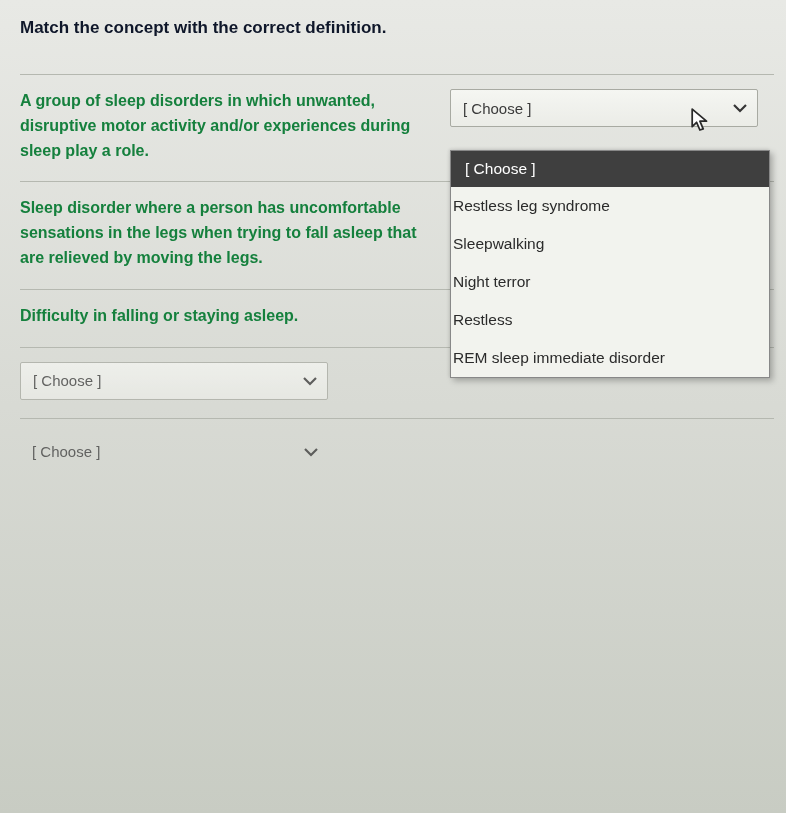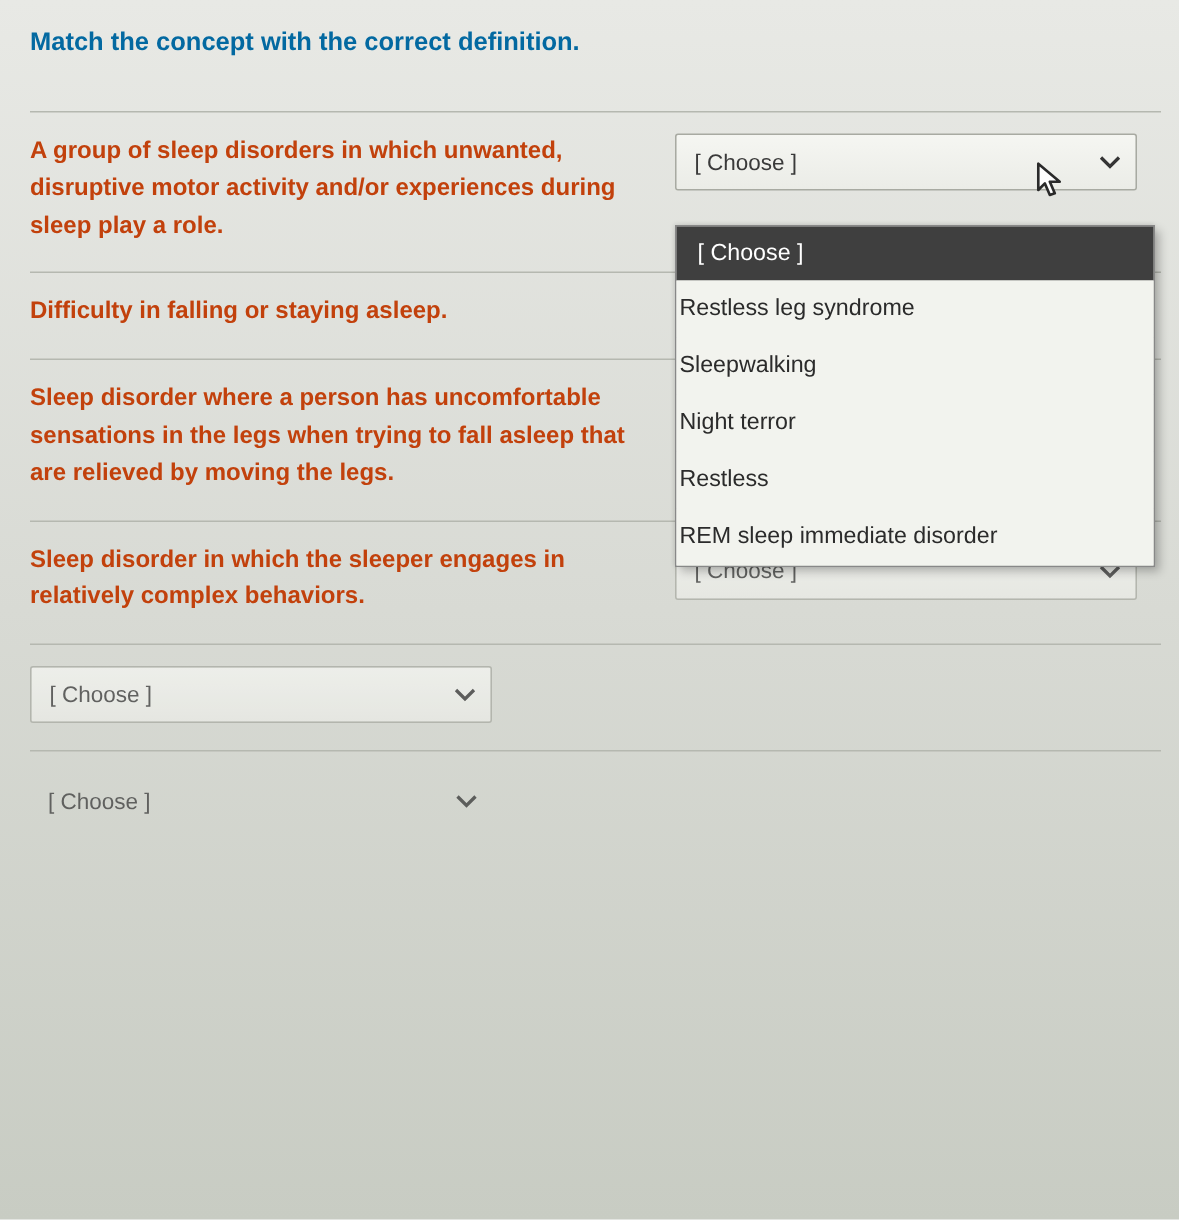--- a/index.html
+++ b/index.html
@@ -10,36 +10,36 @@
     height: 813px;
     overflow: hidden;
     position: relative;
   }
   .container {
     padding: 18px 12px 0 20px;
   }
   .instruction {
     font-size: 17px;
     font-weight: 700;
-    color: #0369a1;
+    color: #0f172a;
     margin-bottom: 36px;
   }
   .row {
     display: flex;
     align-items: flex-start;
     border-top: 1px solid #b5b8b0;
     padding: 14px 0 18px 0;
     position: relative;
   }
   .row:first-of-type { border-top: 1px solid #b5b8b0; }
   .definition {
     flex: 0 0 430px;
     font-size: 16px;
     font-weight: 600;
-    color: #c2410c;
+    color: #15803d;
     line-height: 1.55;
     padding-right: 14px;
   }
   .select-wrap {
     flex: 1;
     position: relative;
   }
   .select-box {
     width: 308px;
     height: 38px;
@@ -110,42 +110,29 @@
         <span class="chevron">
           <svg viewBox="0 0 14 10">
               <path d="M1 2 L7 8 L13 2" fill="none" stroke="#353535" stroke-width="2.2"></path>
             </svg>
         </span>
       </div>
     </div>
   </div>
 
   <div class="row">
-    <div class="definition">Difficulty in falling or staying asleep.</div>
-    <div class="select-wrap"></div>
-  </div>
-
-  <div class="row">
     <div class="definition">Sleep disorder where a person has uncomfortable sensations in the legs when trying to fall asleep that are relieved by moving the legs.</div>
     <div class="select-wrap"></div>
   </div>
 
   <div class="row">
-    <div class="definition">Sleep disorder in which the sleeper engages in relatively complex behaviors.</div>
-    <div class="select-wrap">
-      <div class="select-box faded">
-        <span>[ Choose ]</span>
-        <span class="chevron">
-          <svg viewBox="0 0 14 10">
-              <path d="M1 2 L7 8 L13 2" fill="none" stroke="#353535" stroke-width="2.2"></path>
-            </svg>
-        </span>
-      </div>
-    </div>
+    <div class="definition">Difficulty in falling or staying asleep.</div>
+    <div class="select-wrap"></div>
   </div>
+
 
   <div class="row">
     <div class="select-wrap">
       <div class="select-box faded">
         <span>[ Choose ]</span>
         <span class="chevron">
           <svg viewBox="0 0 14 10">
               <path d="M1 2 L7 8 L13 2" fill="none" stroke="#353535" stroke-width="2.2"></path>
             </svg>
         </span>

